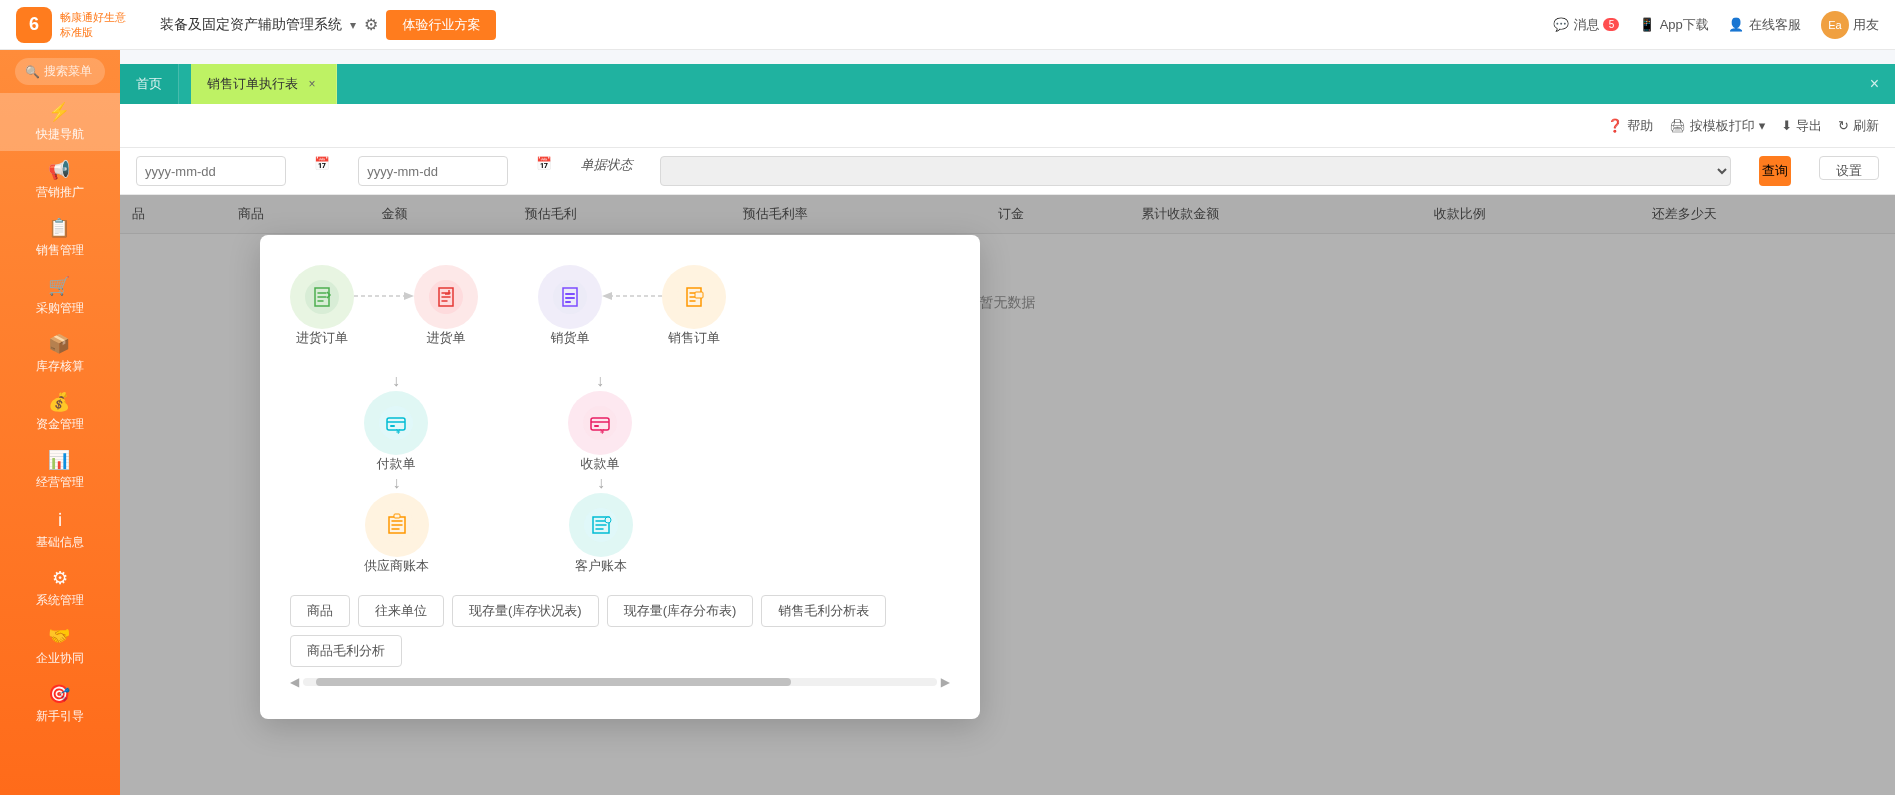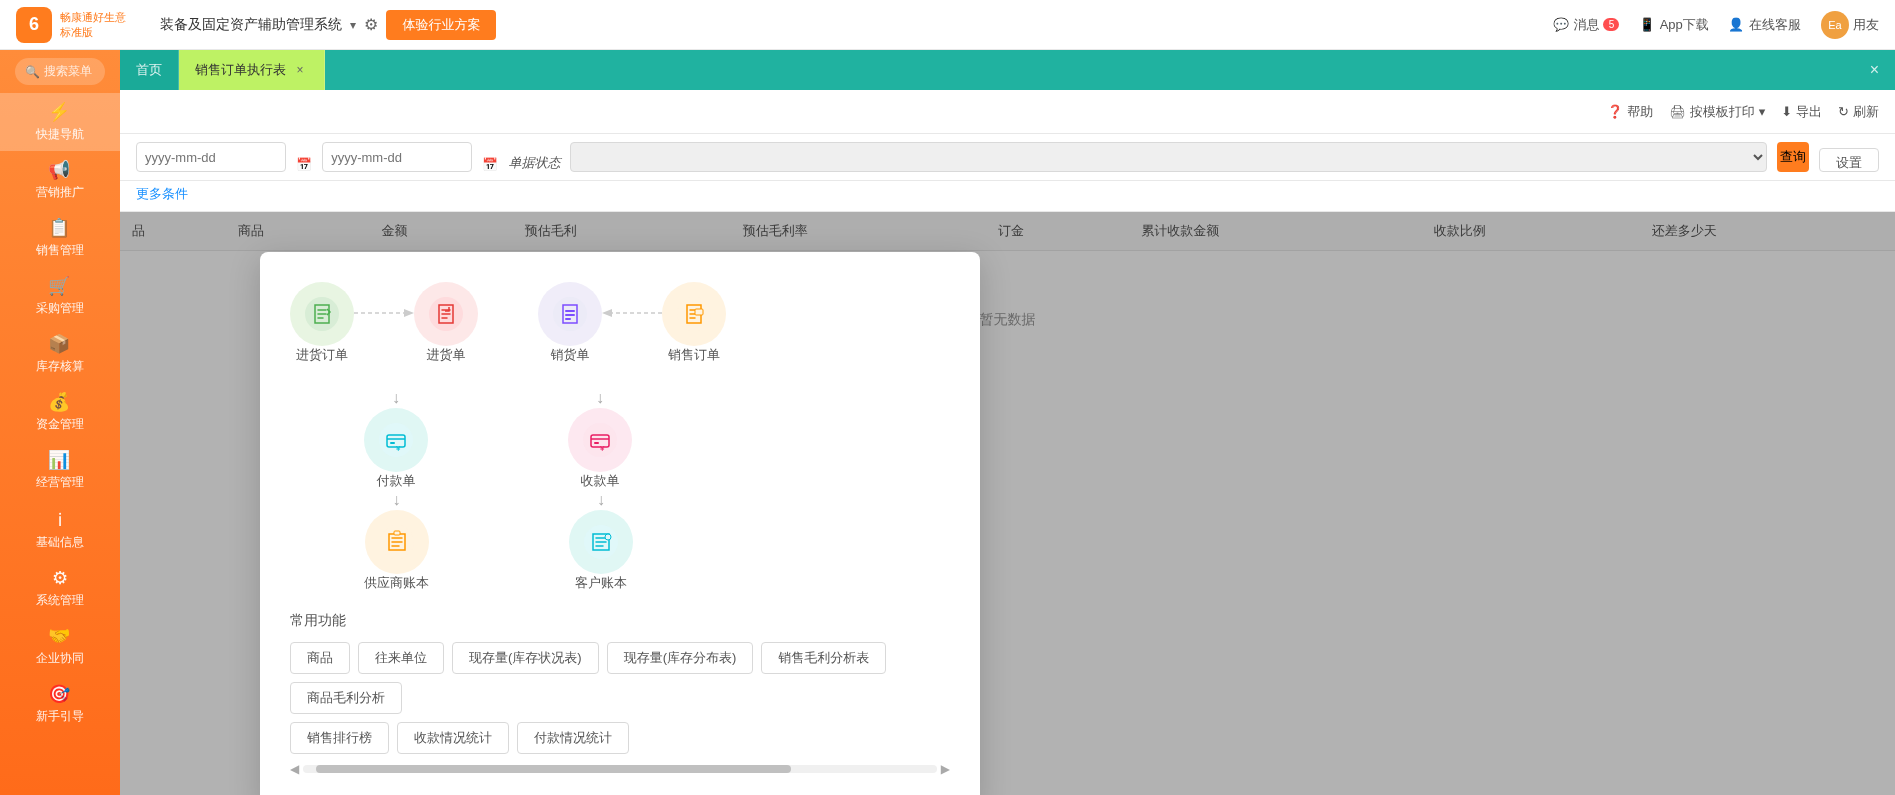--- a/index.html
+++ b/index.html
@@ -152,21 +152,22 @@
       background: #f5f7fa;
     }
 
     
     .tab-bar {
       height: 40px;
       background: #20b2a0;
       display: flex;
       align-items: center;
       padding: 0 0;
-      gap: 0;
+      gap: 12px;
+      margin-top: 14px;
     }
     .tab-item {
       height: 40px;
       padding: 0 16px;
       display: flex;
       align-items: center;
       cursor: pointer;
       font-size: 13px;
       color: rgba(255,255,255,0.85);
       border-right: 1px solid rgba(255,255,255,0.2);
@@ -215,22 +216,22 @@
       color: #555;
       cursor: pointer;
       font-size: 13px;
     }
 
     
     .filter-bar {
       background: #fff;
       padding: 8px 16px;
       display: flex;
-      align-items: flex-end;
-      gap: 10px;
+      align-items: flex-start;
+      gap: 28px;
       border-bottom: 1px solid #e8e8e8;
     }
     .filter-input {
       border: 1px solid #d9d9d9;
       border-radius: 4px;
       padding: 4px 8px;
       font-size: 13px;
       width: 150px;
       height: 30px;
       outline: none;
@@ -532,23 +533,20 @@
       <input class="filter-input" placeholder="yyyy-mm-dd" style="">
       <span class="filter-calendar">📅</span>
       <span style="color:#555;font-style:italic;">单据状态</span>
       <select class="filter-select">
         <option></option>
       </select>
       <button class="search-btn">查询</button>
       <button class="set-btn">设置</button>
     </div>
 
-    <div class="more-conditions">
-      <span class="more-conditions-link">更多条件</span>
-    </div>
 
     <div class="table-area">
       <table class="data-table">
         <thead>
           <tr>
             <th>品</th>
             <th>商品</th>
             <th>金额</th>
             <th>预估毛利</th>
             <th>预估毛利率</th>
@@ -700,34 +698,28 @@
                     <path d="M12 13h10M12 17h10M12 21h7" stroke="#00bcd4" stroke-width="1.5" stroke-linecap="round"></path>
                     <circle cx="24" cy="12" r="3" fill="#e0f7fa" stroke="#00bcd4" stroke-width="1"></circle>
                   </svg>
                 </div>
                 <span class="flow-label">客户账本</span>
               </div>
             </div>
           </div>
 
           <div class="common-functions">
-            <div class="common-title">常用功能</div>
             <div class="func-buttons">
               <button class="func-btn">商品</button>
               <button class="func-btn">往来单位</button>
               <button class="func-btn">现存量(库存状况表)</button>
               <button class="func-btn">现存量(库存分布表)</button>
               <button class="func-btn">销售毛利分析表</button>
               <button class="func-btn">商品毛利分析</button>
             </div>
-            <div class="func-buttons">
-              <button class="func-btn">销售排行榜</button>
-              <button class="func-btn">收款情况统计</button>
-              <button class="func-btn">付款情况统计</button>
-            </div>
           </div>
 
           <div style="display:flex; align-items:center; gap:4px; margin-top:8px;">
             <span style="color:#aaa; font-size:12px; cursor:pointer;">◀</span>
             <div style="flex:1; height:8px; background:#f0f0f0; border-radius:4px; overflow:hidden;">
               <div style="height:8px; background:#c0c0c0; border-radius:4px; width:75%; margin-left:2%;"></div>
             </div>
             <span style="color:#aaa; font-size:12px; cursor:pointer;">▶</span>
           </div>
 

